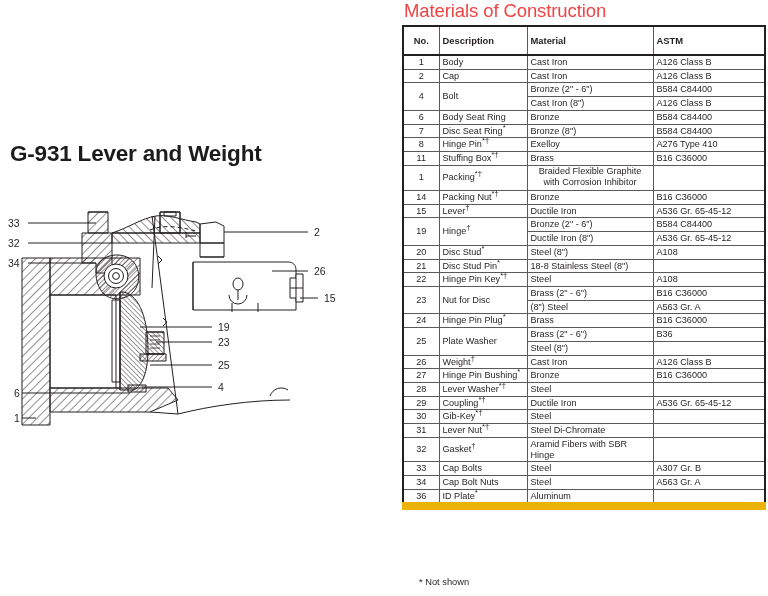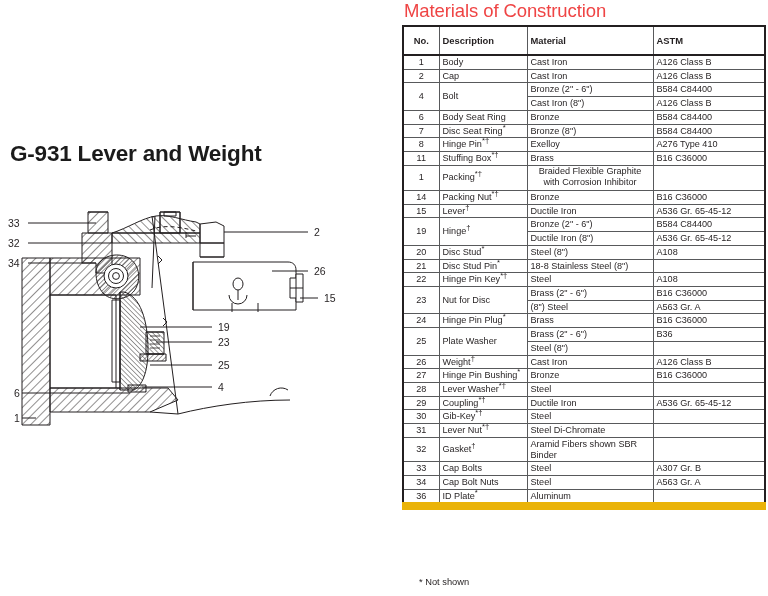--- a/index.html
+++ b/index.html
@@ -432,21 +432,21 @@
         </tr>
         <tr>
           <td class="num side-l" rowspan="1">31</td>
           <td rowspan="1">Lever Nut<sup class="mark">*†</sup></td>
           <td>Steel Di-Chromate</td>
           <td class="side-r"></td>
         </tr>
         <tr>
           <td class="num side-l" rowspan="1">32</td>
           <td rowspan="1">Gasket<sup class="mark">†</sup></td>
-          <td>Aramid Fibers shown SBR Binder</td>
+          <td>Aramid Fibers with SBR Hinge</td>
           <td class="side-r"></td>
         </tr>
         <tr>
           <td class="num side-l" rowspan="1">33</td>
           <td rowspan="1">Cap Bolts</td>
           <td>Steel</td>
           <td class="side-r">A307 Gr. B</td>
         </tr>
         <tr>
           <td class="num side-l" rowspan="1">34</td>

